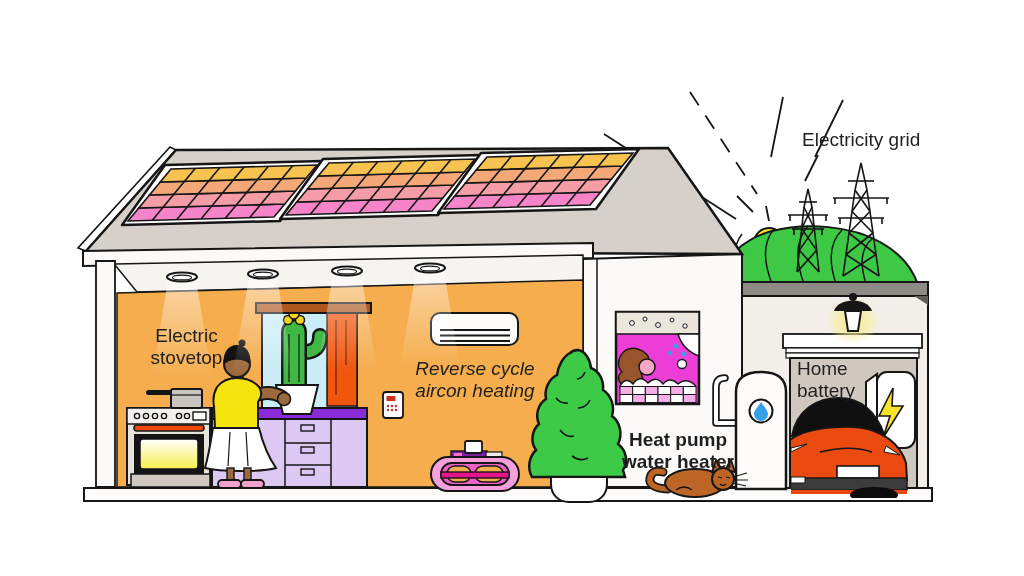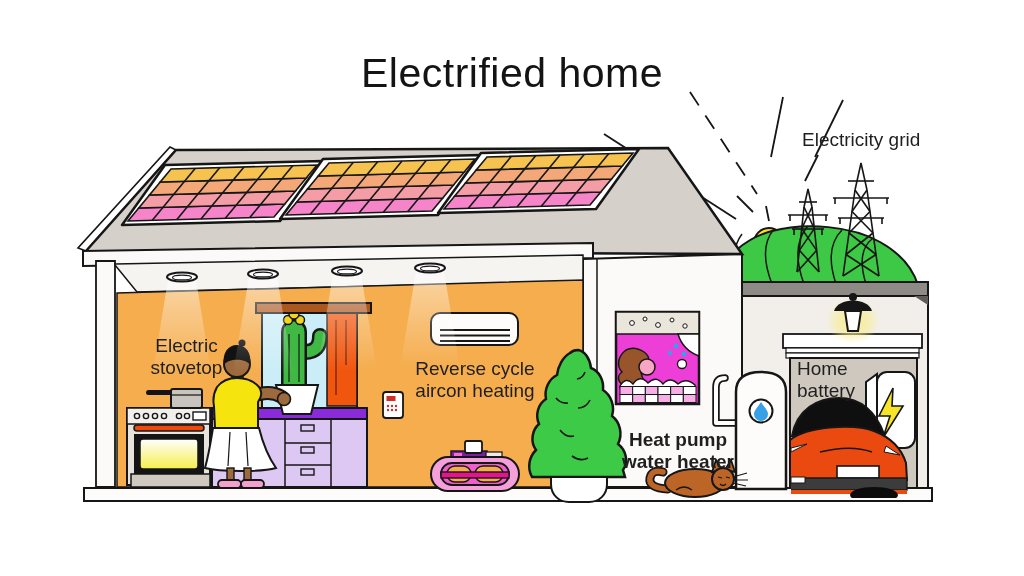--- a/index.html
+++ b/index.html
@@ -3,22 +3,22 @@
 <meta charset="utf-8">
 <style>
   html,body{margin:0;padding:0;background:#fff;}
   .scene{position:relative;width:1024px;height:576px;background:#fff;overflow:hidden;
          font-family:"Liberation Sans",sans-serif;color:#1b1b1b;}
   .scene svg{position:absolute;left:0;top:0;}
   .lbl{position:absolute;white-space:pre-line;line-height:1.16;font-size:19px;color:#1f1f1f;}
   .lbl.center{text-align:center;}
   #title{top:50px;left:0;width:1024px;text-align:center;font-size:41px;letter-spacing:.5px;color:#141414;}
   #lbl-rooftop{left:126px;top:228px;}
-  #lbl-stove{left:114px;top:335px;width:145px;text-align:center;}
-  #lbl-aircon{left:400px;top:358px;width:150px;}
+  #lbl-stove{left:114px;top:325px;width:145px;text-align:center;}
+  #lbl-aircon{left:400px;top:358px;width:150px;font-style:italic;}
   #lbl-heatpump{left:602px;top:429px;width:152px;font-weight:bold;}
   #lbl-battery{left:797px;top:358px;}
   #lbl-grid{left:802px;top:129px;}
   [data-interactable="false"]{cursor:default;}
 </style>
 </head>
 <body>
 
 <div class="scene" data-interactable="false">
 
@@ -377,21 +377,20 @@
     <polygon points="725,470 731,460 735,472" style="fill:var(--cat-brown)" stroke="var(--outline)" stroke-width="1.8"></polygon>
     <circle cx="723" cy="479" r="11" style="fill:var(--cat-brown)" stroke="var(--outline)" stroke-width="2"></circle>
     <g stroke="var(--outline)" stroke-width="1.2" fill="none" data-interactable="false">
       <path d="M718,477 l4,1 M726,477 l4,1"></path>
       <path d="M733,477 L747,473 M733,480 L748,480 M733,483 L746,486"></path>
       <path d="M720,484 q3,3 6,0"></path>
     </g>
   </g>
 </svg>
 
-<div class="lbl" id="title" data-interactable="false">Electrified home</div>
 <div class="lbl center" id="lbl-stove" data-interactable="false">Electric
 stovetop</div>
 <div class="lbl center" id="lbl-aircon" data-interactable="false">Reverse cycle
 aircon heating</div>
 <div class="lbl center" id="lbl-heatpump" data-interactable="false">Heat pump
 water heater</div>
 <div class="lbl" id="lbl-grid" data-interactable="false">Electricity grid</div>
 <div class="lbl" id="lbl-battery" data-interactable="false">Home
 battery</div>
 

